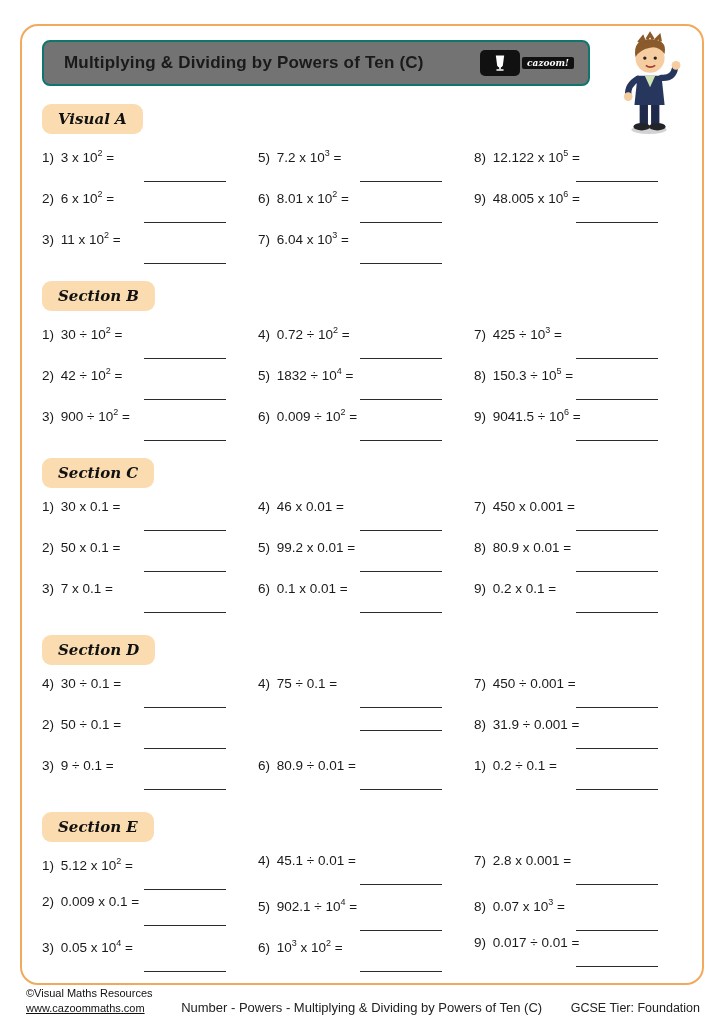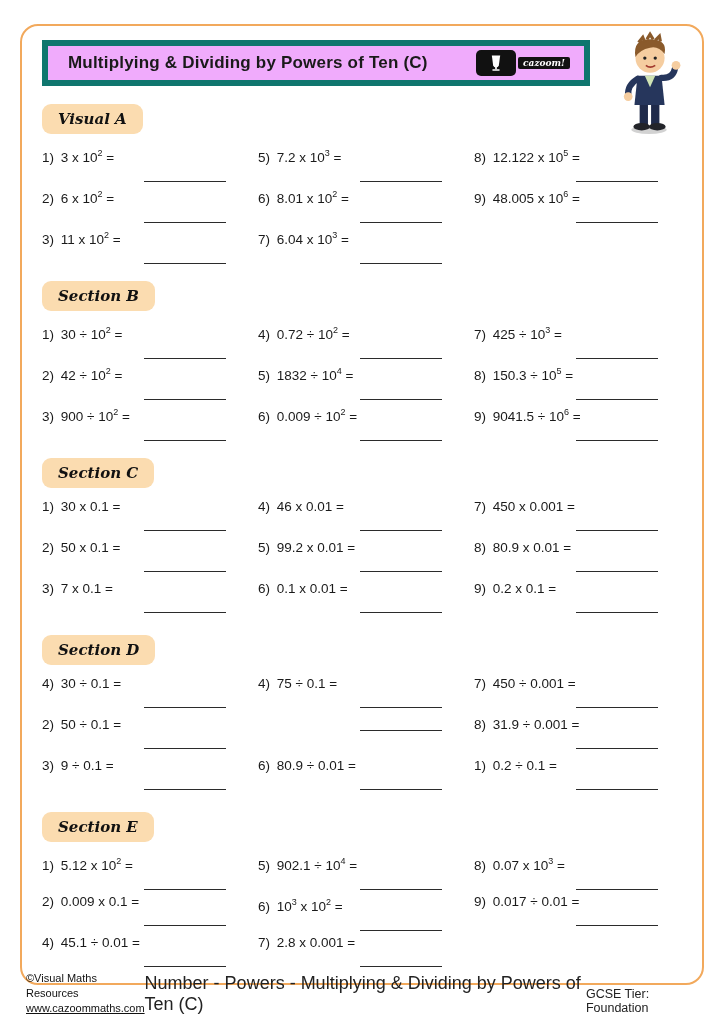--- a/index.html
+++ b/index.html
@@ -9,22 +9,22 @@
 
   .frame {
     position: absolute; left: 20px; top: 24px; right: 20px; height: 961px;
     border: 2px solid #f2a95c; border-radius: 18px;
     padding: 14px 20px 0 20px;
   }
 
   .header { position: relative; margin-bottom: 10px; }
   .title-box {
     display: flex; align-items: center; justify-content: space-between;
-    border: 6px solid #0f766e; border-radius: 0;
-    height: 46px; margin-right: 92px; padding: 0 10px 0 20px; background: #f0abfc;
+    border: 2px solid #0f766e; border-radius: 8px;
+    height: 46px; margin-right: 92px; padding: 0 10px 0 20px; background: #737373;
   }
   .title-box h1 { font-size: 17px; font-weight: bold; letter-spacing: 0.2px; }
   .logo { display: flex; flex-direction: row; align-items: center; gap: 2px; padding-right: 4px; }
   .logo-glass {
     width: 40px; height: 26px; background: #111; border-radius: 5px;
     display: flex; align-items: center; justify-content: center;
   }
   .logo-banner {
     background: #111; color: #fff; font-style: italic; font-weight: bold;
     font-size: 9px; line-height: 12px; padding: 0 5px; border-radius: 2px;
@@ -46,21 +46,21 @@
   .ptext { font-size: 13.5px; line-height: 18px; white-space: nowrap; }
   .ptext sup { font-size: 9px; }
   .answer-line { width: 82px; margin: 3px 0 0 102px; border-bottom: 1.5px solid #2b2b2b; height: 12px; }
 
   .footer {
     position: absolute; left: 26px; right: 24px; bottom: 8px;
     display: flex; align-items: flex-end; justify-content: space-between;
   }
   .footer-left { font-size: 11px; line-height: 15px; color: #111; }
   .footer-left a { color: #111; text-decoration: underline; cursor: pointer; }
-  .footer-center { font-size: 18px; color: #222; padding-bottom: 1px; }
+  .footer-center { font-size: 13px; color: #222; padding-bottom: 1px; }
   .footer-right { font-size: 12.5px; color: #222; padding-bottom: 1px; }
 </style>
 </head>
 <body>
 
 <div class="page">
   <div class="frame">
 
     <div class="header">
       <div class="title-box">
@@ -250,20 +250,24 @@
         <section class="section"><div class="section-label">Section E</div><div class="problems">
             <div class="problem">
               <div class="ptext">1) 5.12 x 10<sup>2</sup> =</div>
               <div class="answer-line"></div>
             </div>
             <div class="problem">
               <div class="ptext">2) 0.009 x 0.1 =</div>
               <div class="answer-line"></div>
             </div>
             <div class="problem">
+              <div class="ptext">3) 0.05 x 10<sup>4</sup> =</div>
+              <div class="answer-line"></div>
+            </div>
+            <div class="problem">
               <div class="ptext">4) 45.1 ÷ 0.01 =</div>
               <div class="answer-line"></div>
             </div>
             <div class="problem">
               <div class="ptext">5) 902.1 ÷ 10<sup>4</sup> =</div>
               <div class="answer-line"></div>
             </div>
             <div class="problem">
               <div class="ptext">6) 10<sup>3</sup> x 10<sup>2</sup> =</div>
               <div class="answer-line"></div>

